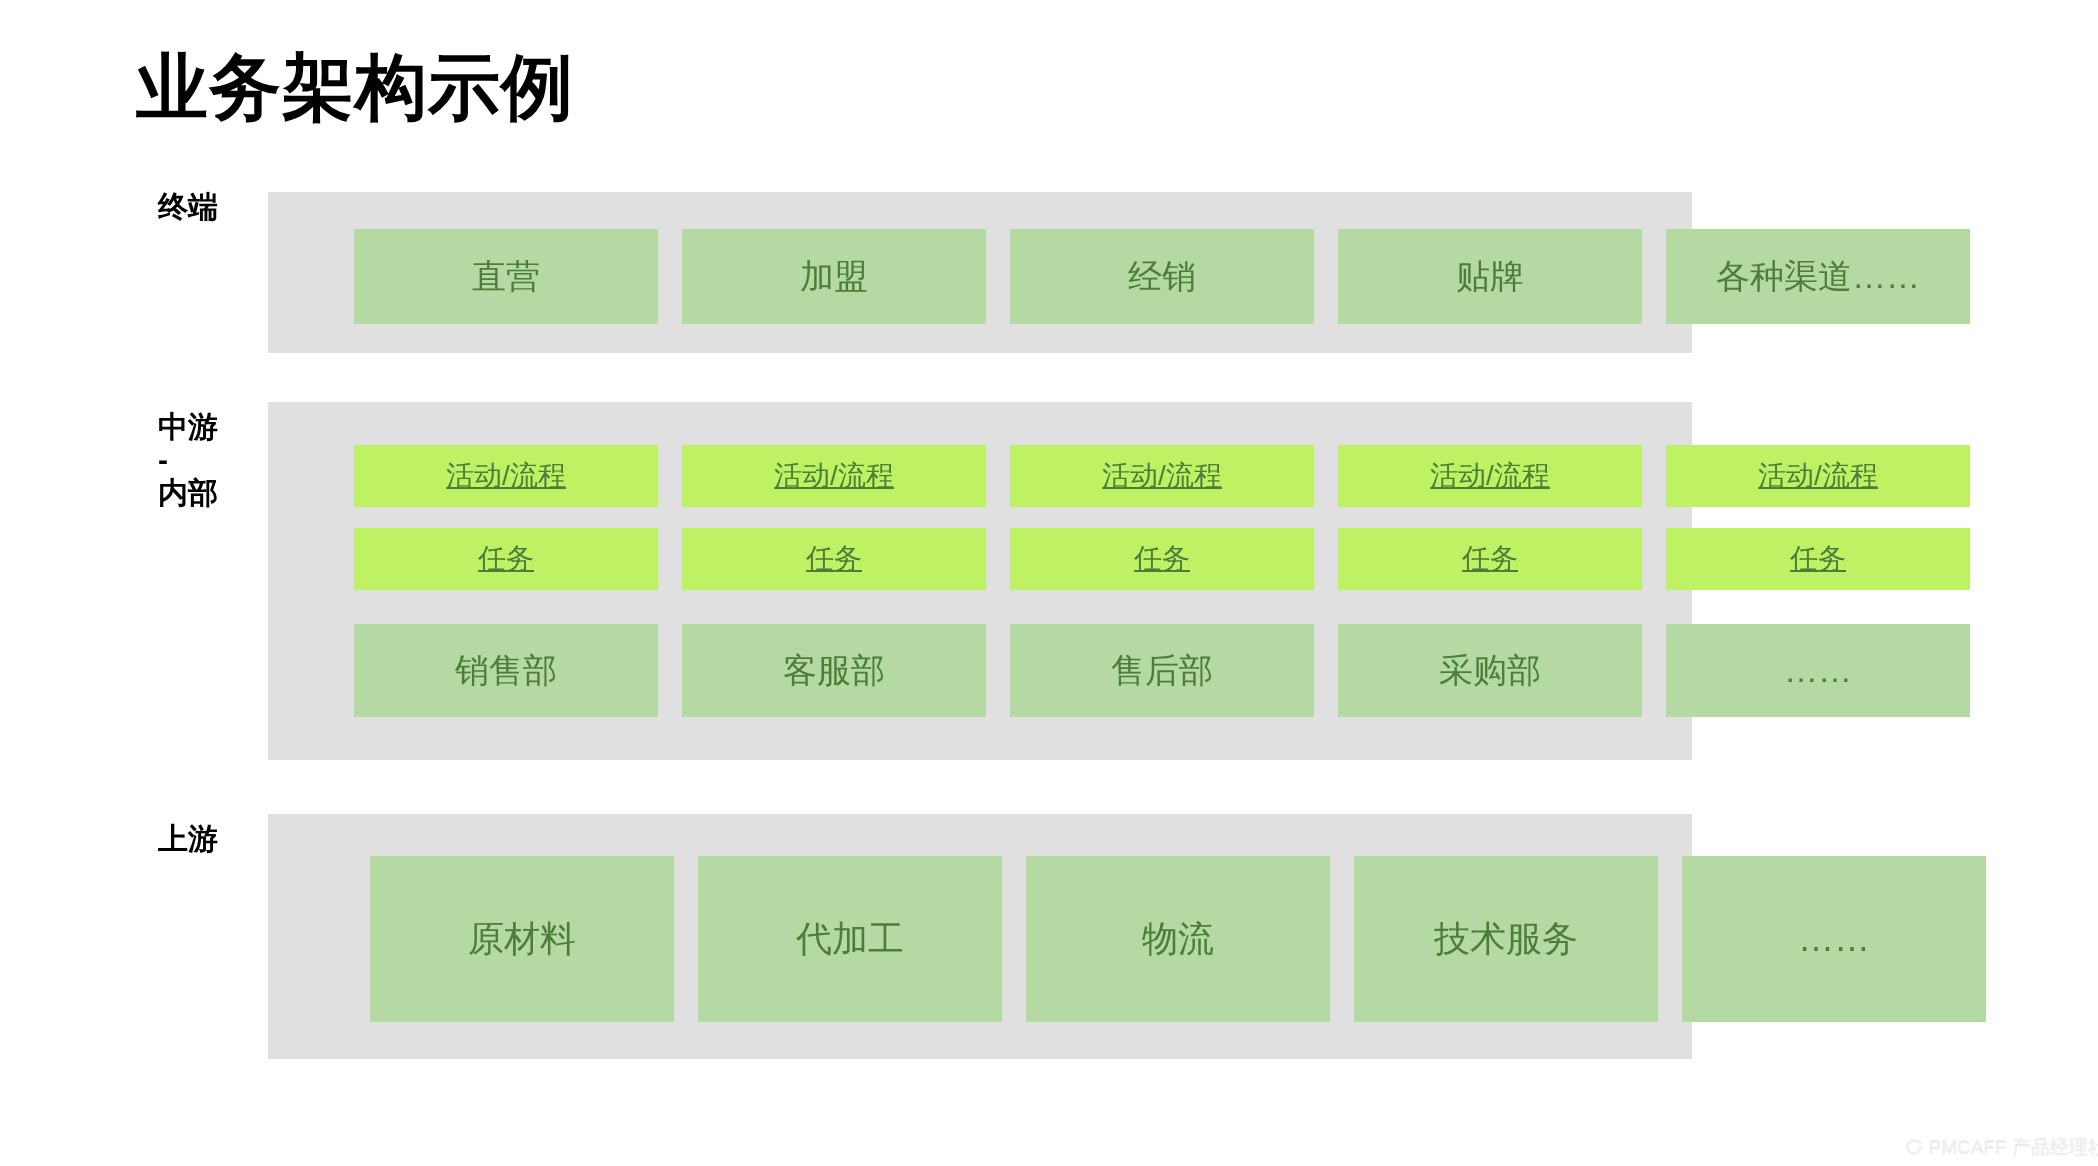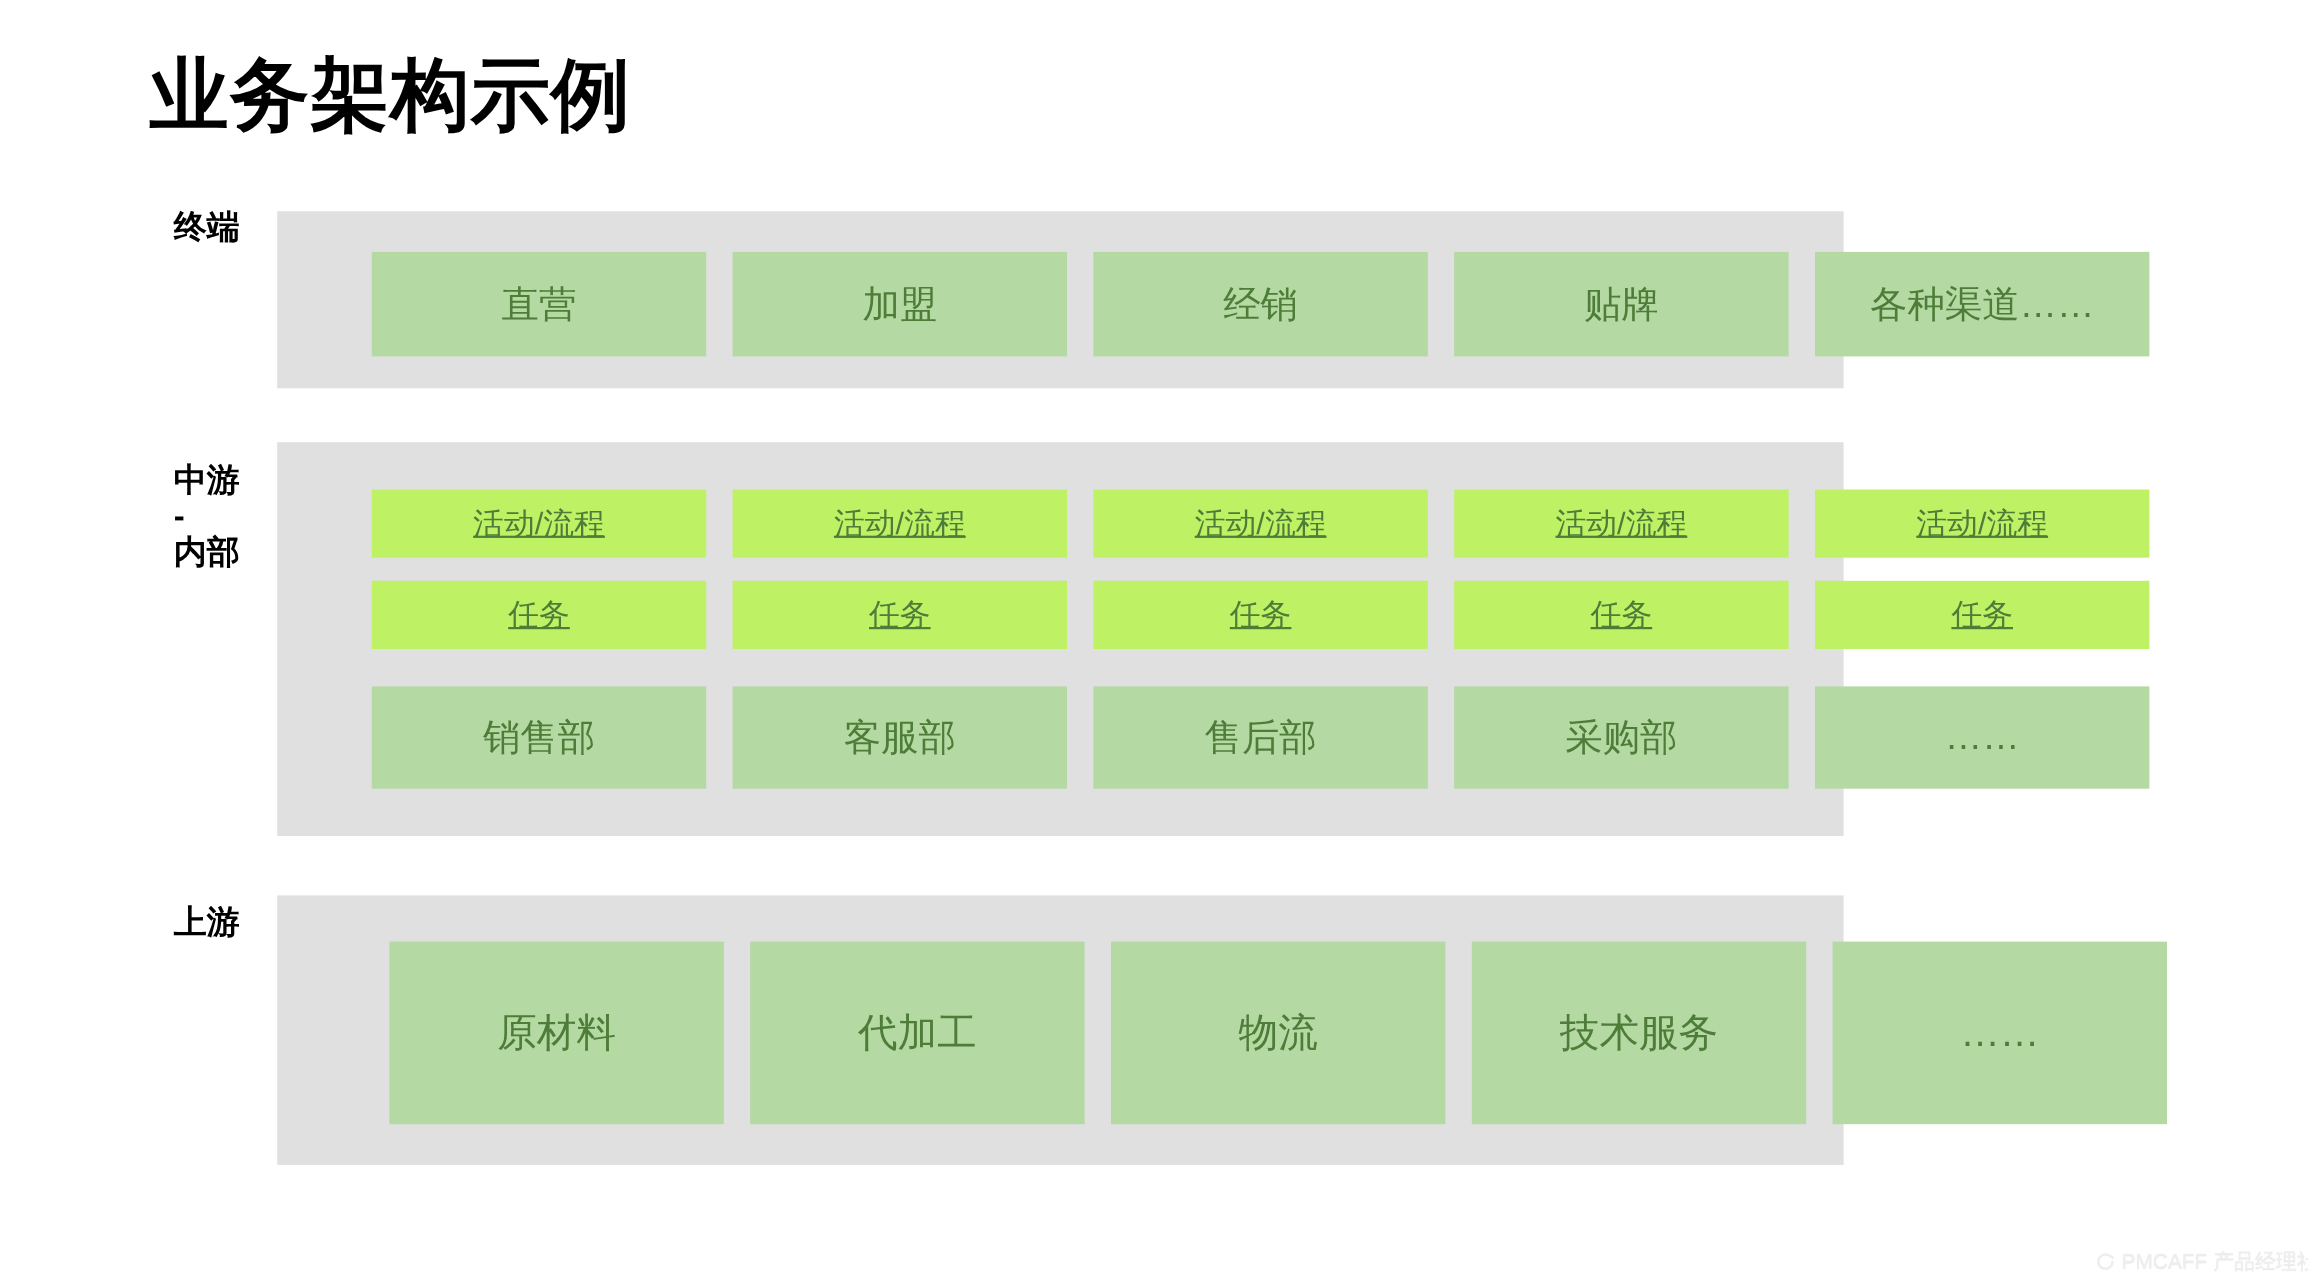--- a/index.html
+++ b/index.html
@@ -21,39 +21,39 @@
     margin: 0;
     font-size: 72px;
     line-height: 1.1;
     font-weight: 900;
     color: #000000;
     letter-spacing: 1px;
   }
 
   .band {
     position: absolute;
-    left: 212px;
+    left: 228px;
     width: 1424px;
     background: #e0e0e0;
   }
   .band-terminal  { top: 192px; height: 161px; }
   .band-midstream { top: 402px; height: 358px; }
   .band-upstream  { top: 814px; height: 245px; }
 
   .band-label {
     position: absolute;
     left: 118px;
     font-size: 30px;
     line-height: 33px;
     font-weight: 700;
     color: #000000;
     white-space: pre-line;
   }
   .label-terminal  { top: 190px; }
-  .label-midstream { top: 420px; }
+  .label-midstream { top: 410px; }
   .label-upstream  { top: 822px; }
 
   .row {
     position: absolute;
     left: 86px;
     display: flex;
     gap: 24px;
   }
   .cell {
     width: 304px;

